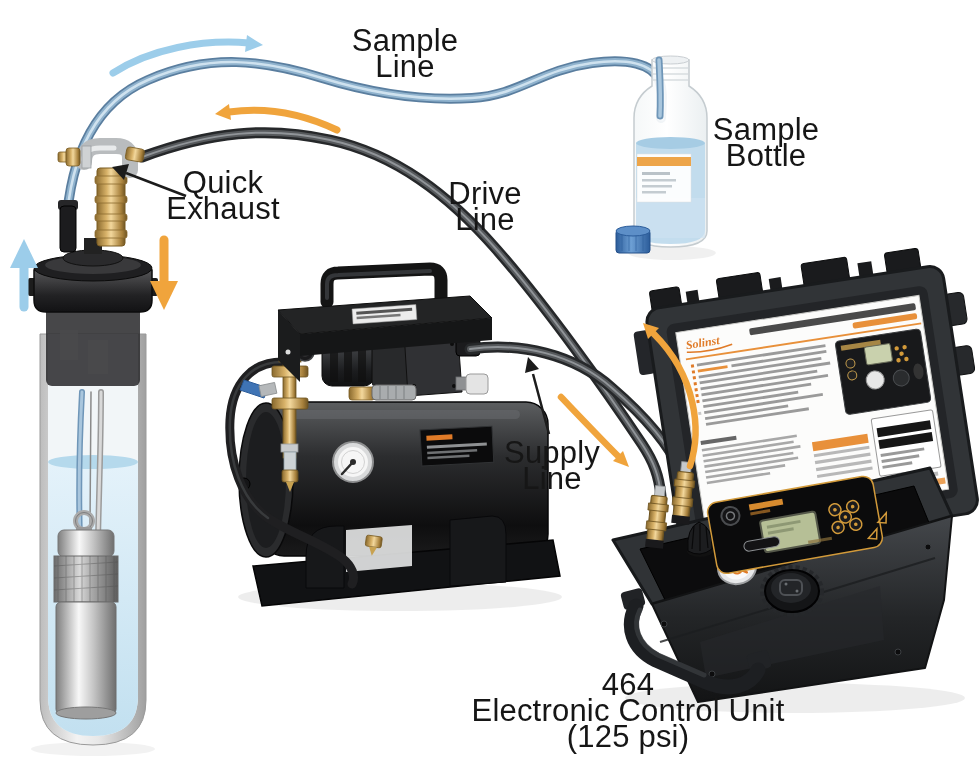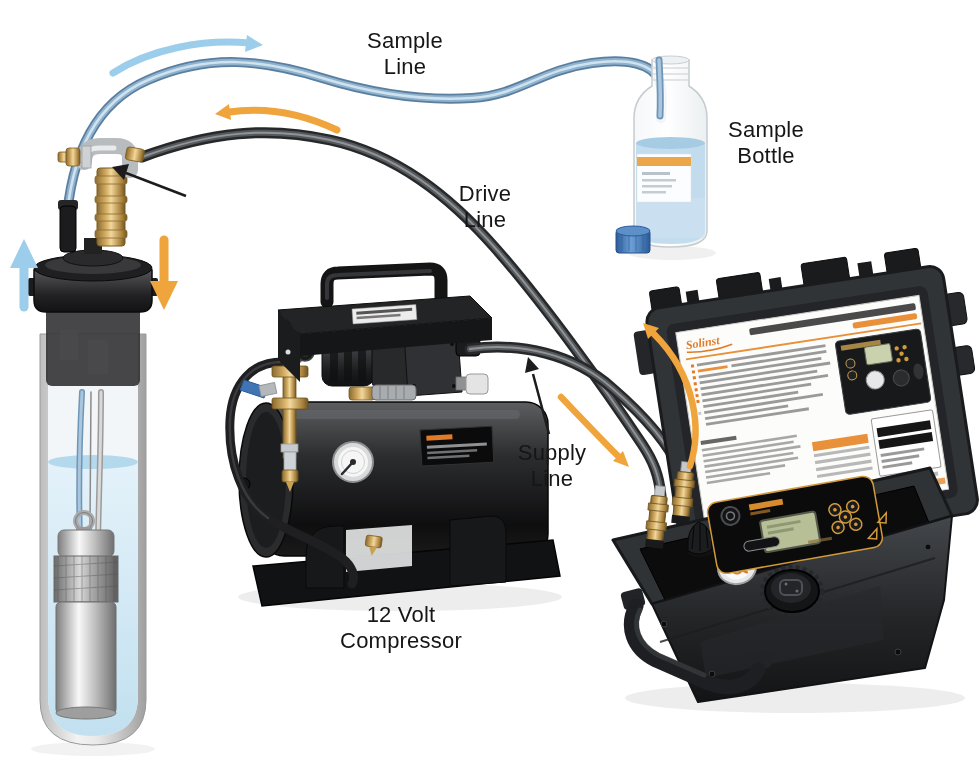--- a/index.html
+++ b/index.html
@@ -1,20 +1,20 @@
 <!DOCTYPE html>
 <html><head>
 <meta charset="utf-8">
 <style>
   html,body{margin:0;padding:0;background:#fff;}
   .stage{position:relative;width:980px;height:760px;background:#ffffff;overflow:hidden;
          font-family:"Liberation Sans", sans-serif;}
   .scene{position:absolute;left:0;top:0;}
   .lbl{position:absolute;transform:translateX(-50%);text-align:center;
-       font-size:22px;line-height:26px;color:#161616;white-space:pre-line;
+       font-size:31px;line-height:26px;color:#161616;white-space:pre-line;
        letter-spacing:0.2px;}
 </style>
 </head>
 <body>
 
 <div class="stage">
 <svg class="scene" width="980" height="760" viewBox="0 0 980 760">
   <defs>
     <linearGradient id="casingGrad" x1="0" y1="0" x2="1" y2="0">
       <stop offset="0" stop-color="#bdbdbd"></stop>
@@ -459,19 +459,22 @@
     <polygon points="112,167 129,164 124,180" fill="#1c1c1c" stroke="none"></polygon>
     <path d="M549,434 L533,374" stroke-width="2.5" fill="none"></path>
     <polygon points="528,357 539,369 525,373" fill="#1c1c1c" stroke="none"></polygon>
   </g>
 </svg>
 
 <div class="lbl" style="left:405px;top:28px">Sample
 Line</div>
 <div class="lbl" style="left:766px;top:117px">Sample
 Bottle</div>
+<div class="lbl" style="left:223px;top:170px">Quick
+Exhaust</div>
 <div class="lbl" style="left:485px;top:181px">Drive
 Line</div>
 <div class="lbl" style="left:552px;top:440px">Supply
 Line</div>
-<div class="lbl" style="left:401px;top:602px">12 Volt
-Compressor</div>
+<div class="lbl" style="left:628px;top:672px">464
+Electronic Control Unit
+(125 psi)</div>
 </div>
 
 </body></html>

